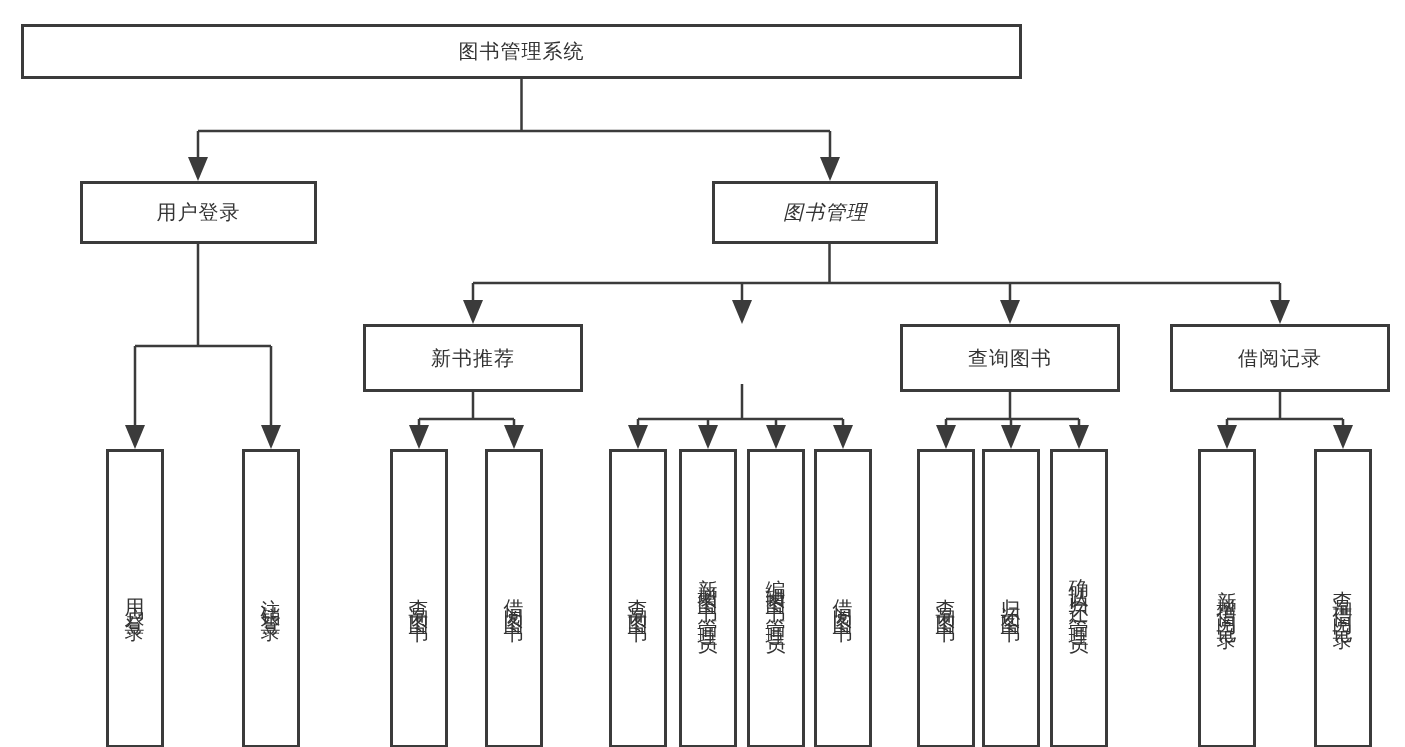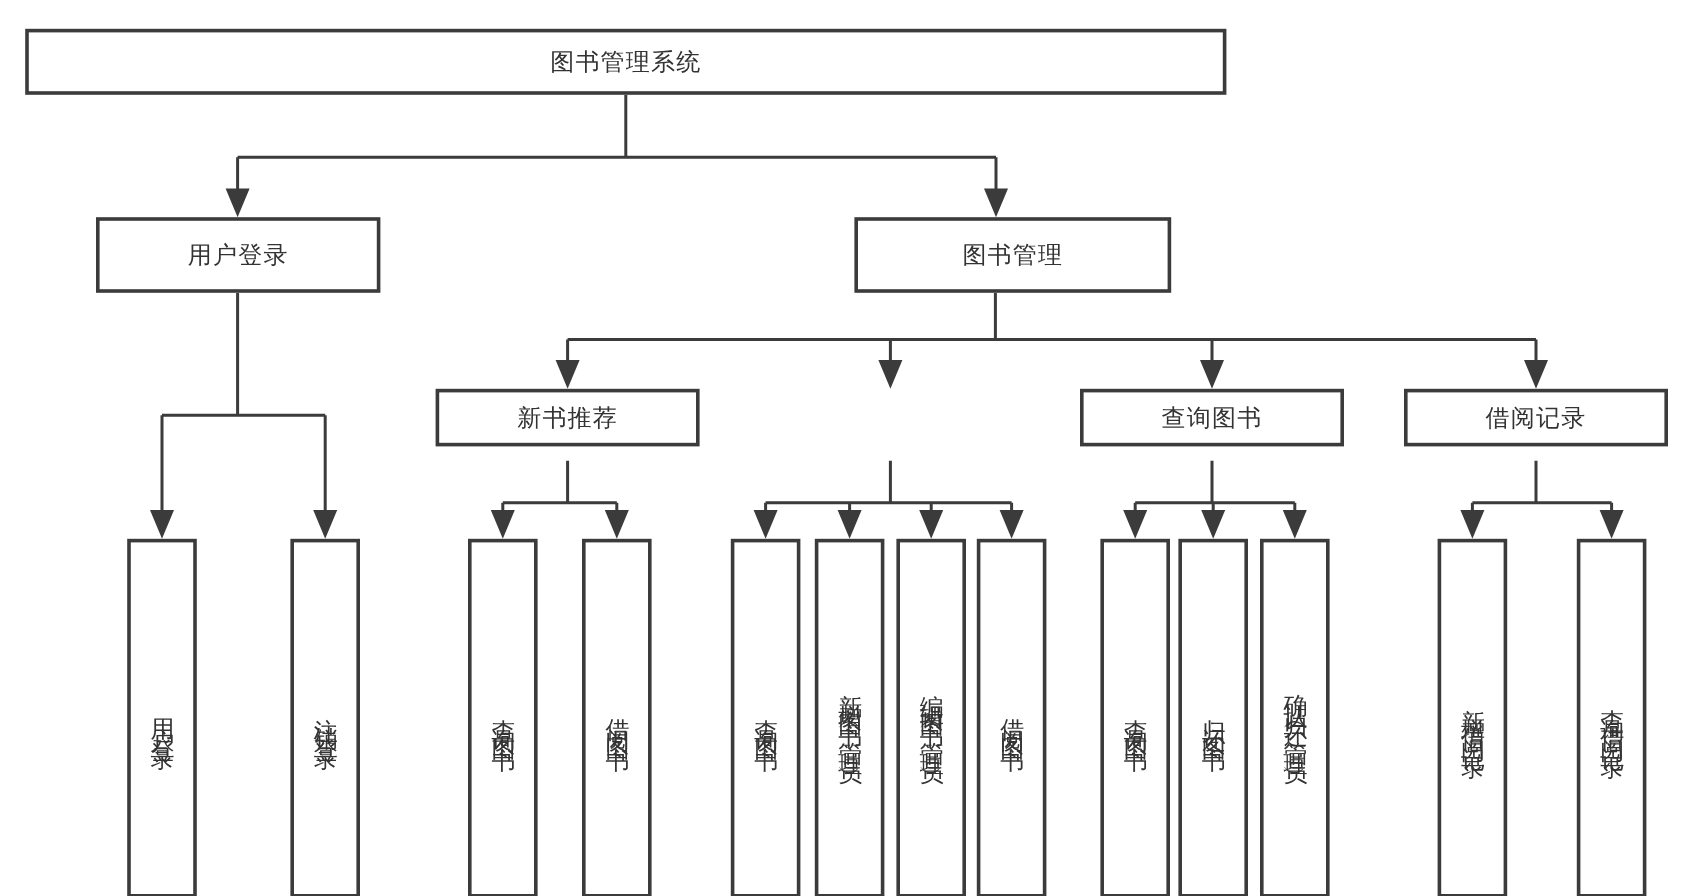--- a/index.html
+++ b/index.html
@@ -27,22 +27,22 @@
     display: flex;
     align-items: center;
     justify-content: center;
     font-size: 20px;
     color: #333333;
     z-index: 2;
     letter-spacing: 1px;
   }
   .node-root   { left: 21px;   top: 13px;  width: 1001px; height: 55px; }
   .node-l2a    { left: 80px;   top: 170px; width: 237px;  height: 63px; }
-  .node-l2b    { left: 712px;  top: 170px; width: 264px;  height: 63px; }
-  .node-l3     { top: 313px;   width: 220px; height: 48px; }
+  .node-l2b    { left: 712px;  top: 170px; width: 226px;  height: 63px; font-style: italic; }
+  .node-l3     { top: 313px;   width: 220px; height: 68px; }
   .node-l3a    { left: 363px; }
   .node-l3b    { left: 632px; }
   .node-l3c    { left: 900px; }
   .node-l3d    { left: 1170px; }
   .leaf {
     top: 438px;
     width: 58px;
     height: 299px;
   }
   .leaf .vtext {

